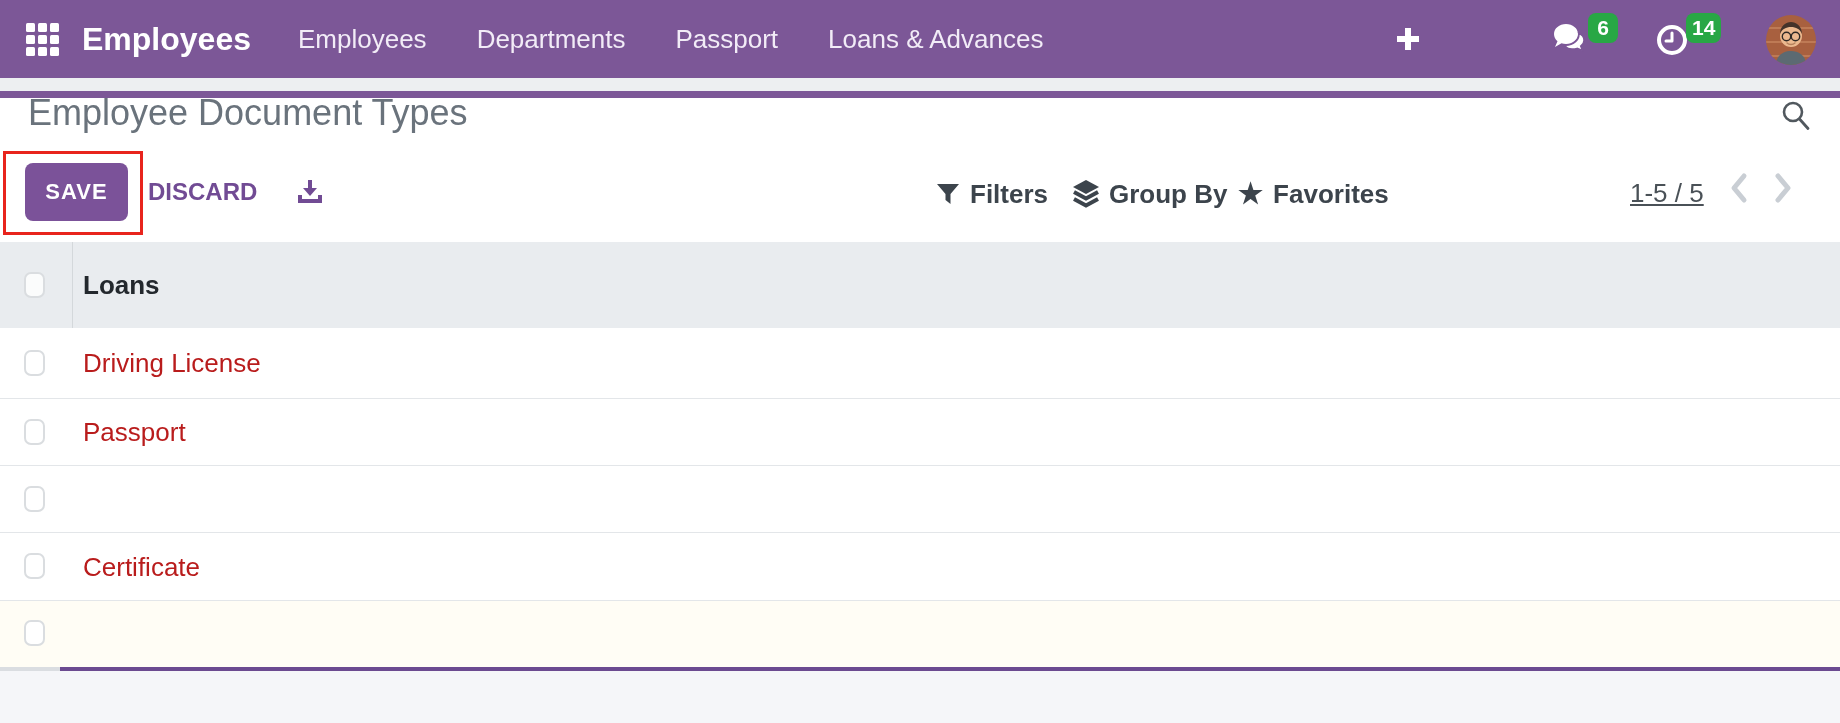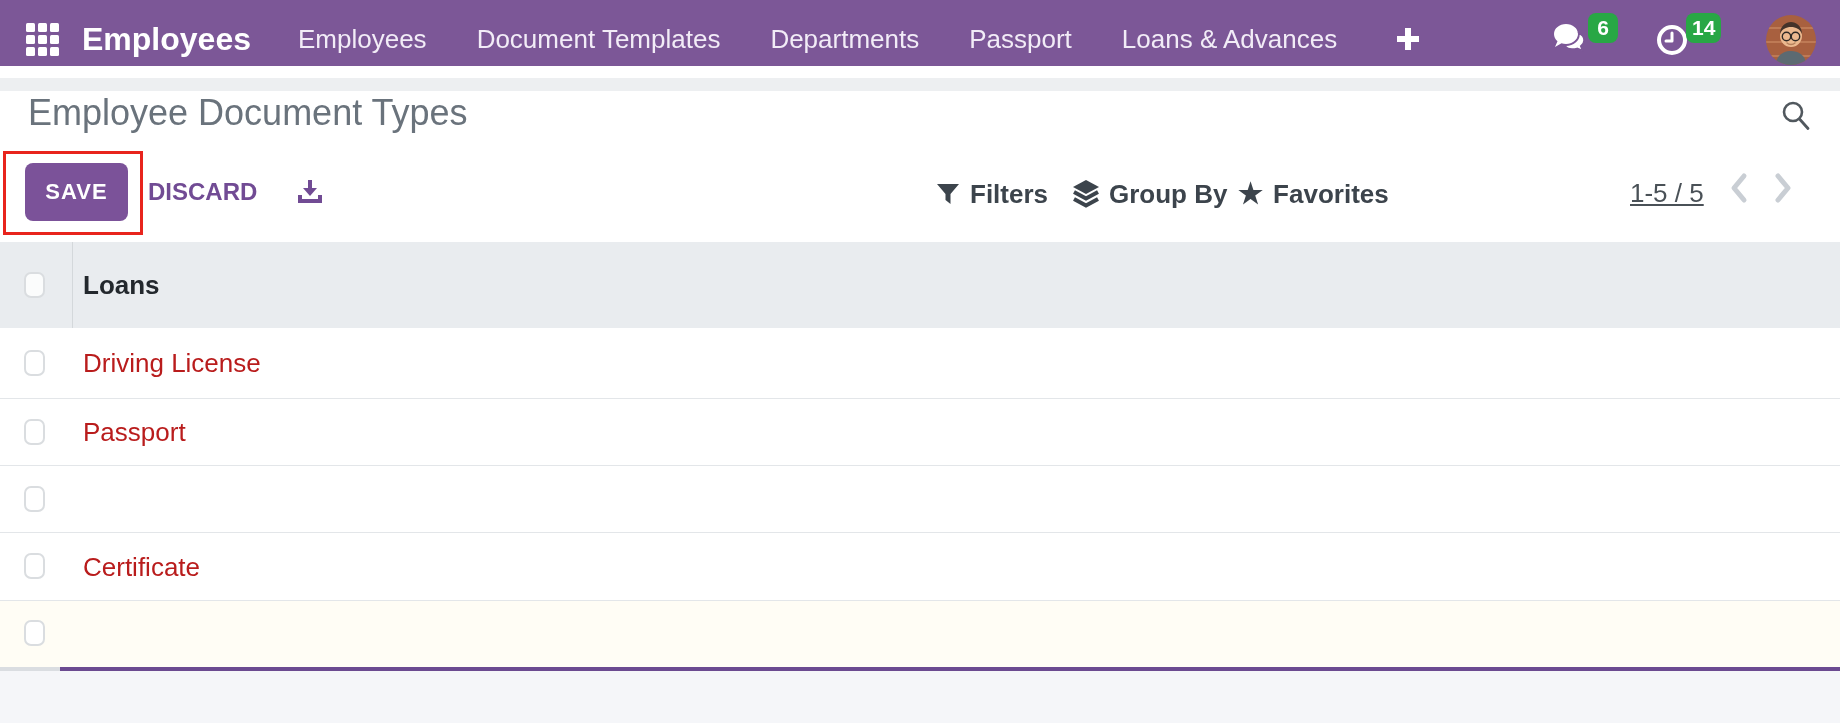--- a/index.html
+++ b/index.html
@@ -2,21 +2,21 @@
 <html><head>
 <meta charset="utf-8">
 <style>
   * { margin:0; padding:0; box-sizing:border-box; }
   html,body { background:#fff; }
   .screen {
     position:relative; width:1840px; height:723px; overflow:hidden;
     font-family:"Liberation Sans", sans-serif; background:#ffffff;
   }
   
-  .navbar { position:absolute; left:0; top:0; width:1840px; height:66px; background:#7C5797;padding-left:21px; }
+  .navbar { position:absolute; left:0; top:0; width:1840px; height:98px; background:#7C5797;padding-left:21px; }
   .apps-icon { position:absolute; left:26px; top:23px; width:33px; height:33px;
     display:grid; grid-template-columns:repeat(3,9px); grid-template-rows:repeat(3,9px); gap:3px; cursor:pointer; }
   .apps-icon span { background:#ffffff; border-radius:1.5px; }
   .brand { position:absolute; left:82px; top:0; height:78px; line-height:78px;
     font-size:32px; font-weight:700; color:#ffffff; cursor:pointer; }
   .nav-menu { position:absolute; left:298px; top:0; height:78px; display:flex; gap:50px; align-items:center; }
   .nav-item { font-size:26px; color:#F2ECF7; cursor:pointer; white-space:nowrap; }
   .nav-plus { position:absolute; left:1394px; top:25px; width:28px; height:28px; cursor:pointer; }
   .sys-icon { position:absolute; cursor:pointer; }
   .badge { position:absolute; top:13px; height:30px; min-width:30px; padding:0 6px;
@@ -83,21 +83,20 @@
         <span></span>
         <span></span>
         <span></span>
         <span></span>
         <span></span>
         <span></span>
     </div>
     <div class="brand">Employees</div>
     <div class="nav-menu">
         <div class="nav-item">Employees</div>
-        <div class="nav-item">Document Templates</div>
         <div class="nav-item">Departments</div>
         <div class="nav-item">Passport</div>
         <div class="nav-item">Loans &amp; Advances</div>
       </div>
 
     <svg class="nav-plus" viewBox="0 0 28 28">
       <path d="M11 3 h6 v8 h8 v6 h-8 v8 h-6 v-8 h-8 v-6 h8 z" fill="#ffffff"></path>
     </svg>
 
     <svg class="sys-icon" style="left:1552px; top:23px;" width="40" height="32" viewBox="0 0 40 32">

